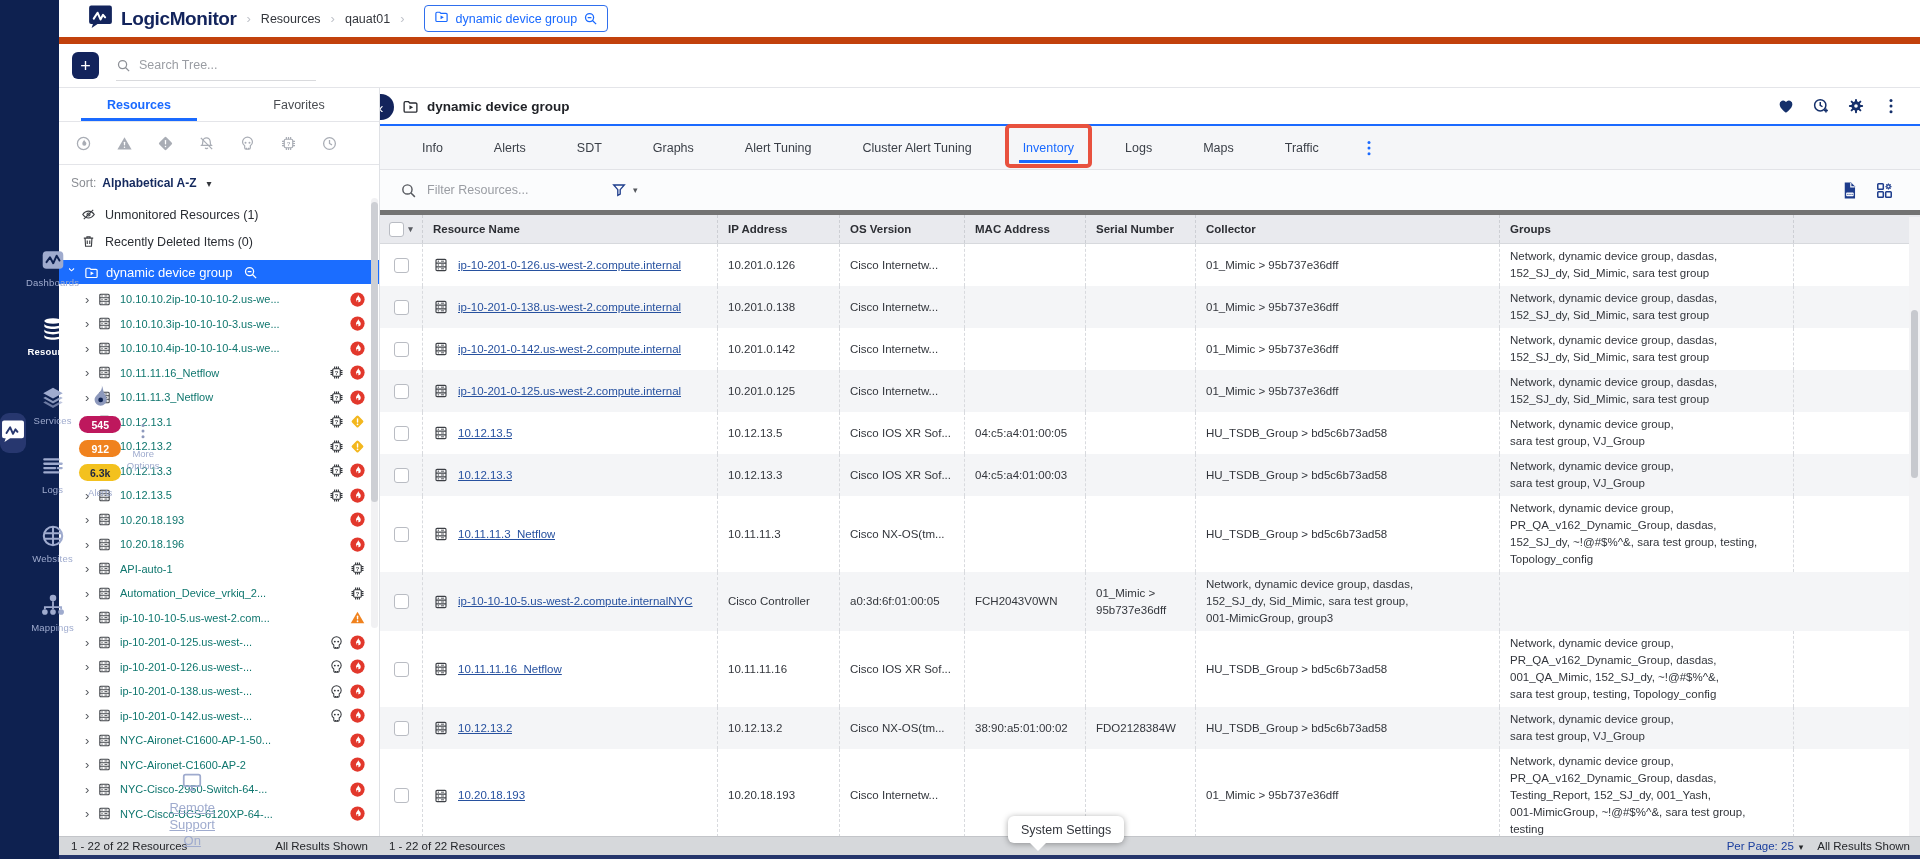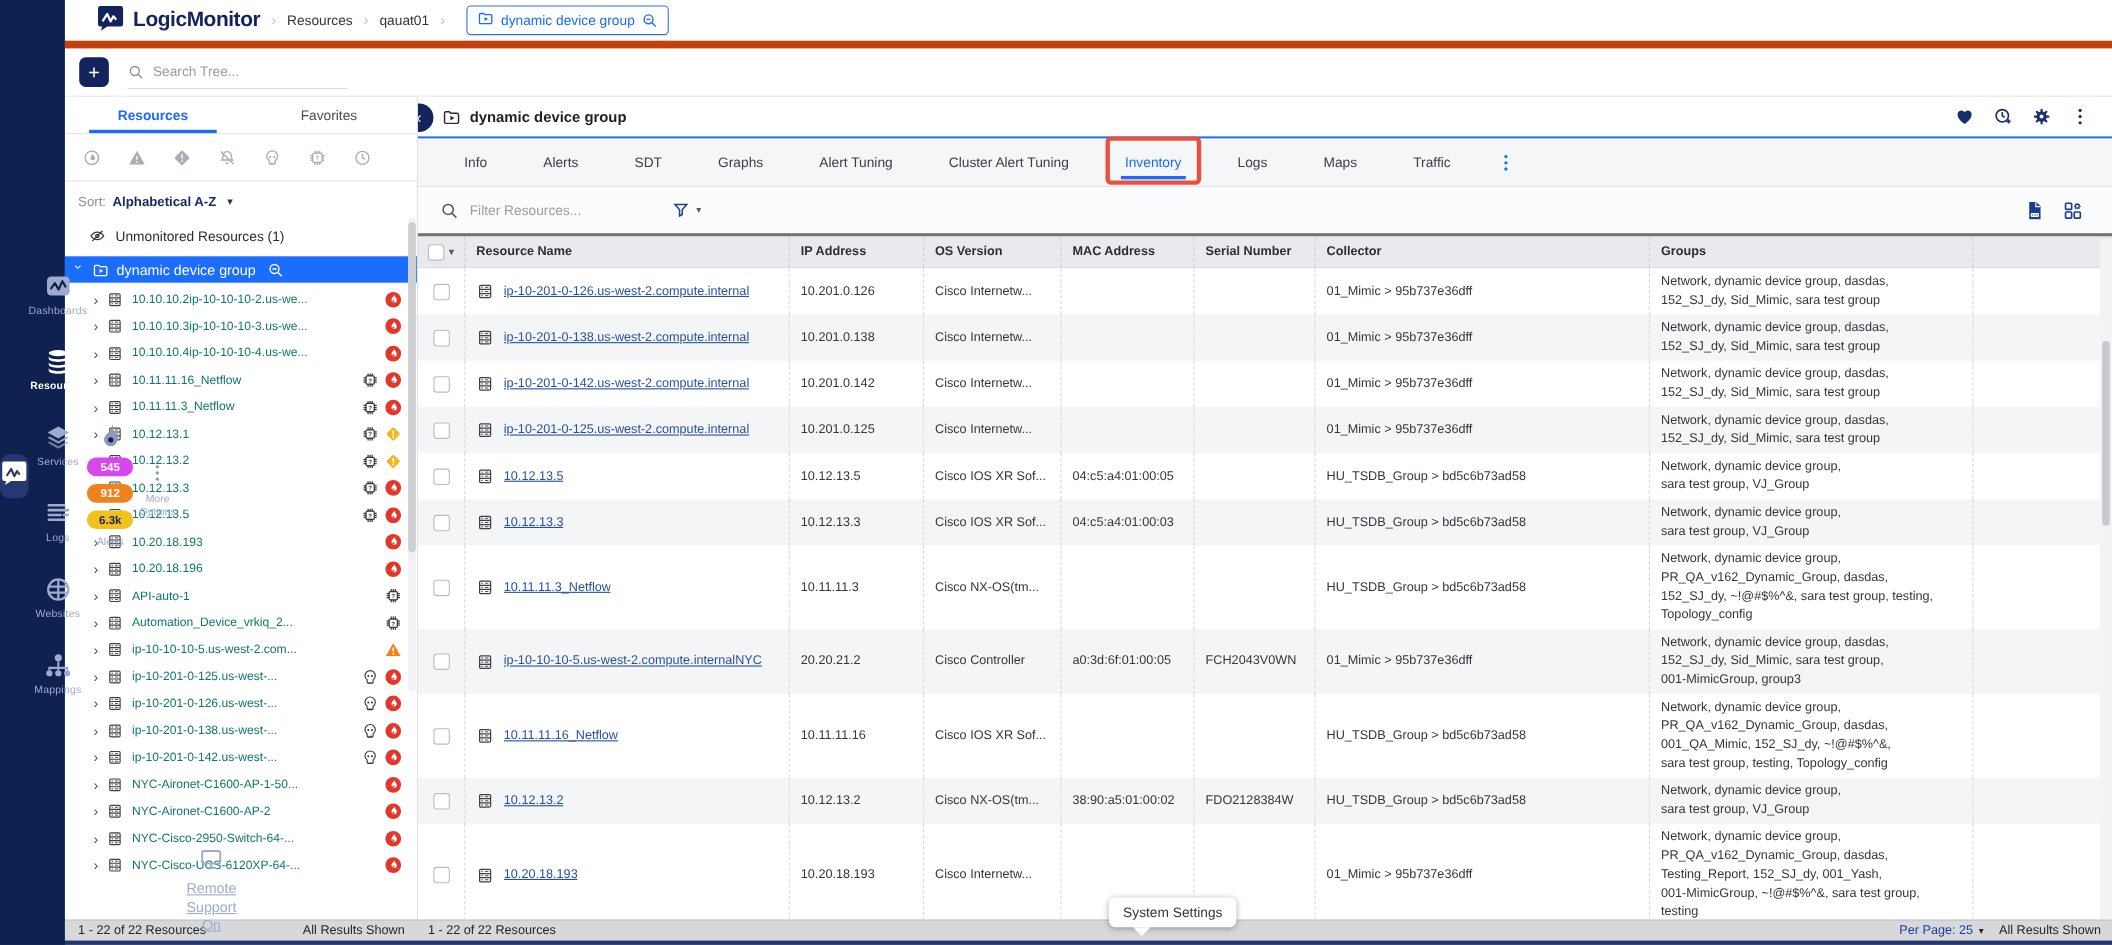--- a/index.html
+++ b/index.html
@@ -119,21 +119,21 @@
   #tabs-row { height:44px; background:#f5f6f8; border-bottom:1px solid #e2e3e7; display:flex;
     align-items:center; padding-left:40px; column-gap:47px; position:relative; }
   .tab { font-size:12.5px; color:#3a3f47; cursor:pointer; position:relative; padding:13px 2px; }
   .tab.active { color:#1a6aff; }
   .tab.active::before { content:""; position:absolute; left:-2px; right:-2px; bottom:5px; height:3px; background:#1a6aff; }
   .tab.annotated::after { content:""; position:absolute; top:-4px; bottom:0px; left:-16px; right:-16px;
     border:4px solid #e8513e; border-radius:5px; pointer-events:none; z-index:10; }
   #tabs-kebab { width:18px; height:18px; color:#1a6aff; cursor:pointer; margin-left:-8px; }
   #tabs-kebab svg { width:100%; height:100%; }
 
-  #filter-row { height:45px; background:#fbfcfd; border-bottom:3px solid #737373; display:flex; align-items:center; }
+  #filter-row { height:45px; background:#fbfcfd; border-bottom:5px solid #737373; display:flex; align-items:center; }
   #filter-search-icon { width:17px; height:17px; color:#55585e; margin-left:20px; }
   #filter-search-icon svg { width:100%; height:100%; }
   #filter-input { border:none; outline:none; background:transparent; font-size:12.5px; margin-left:10px;
     width:170px; font-family:"Liberation Sans", sans-serif; }
   #filter-input::placeholder { color:#9a9da3; }
   #funnel-wrap { display:flex; align-items:center; gap:6px; margin-left:14px; cursor:pointer; }
   #funnel-wrap svg { width:16px; height:16px; color:#1d3c8c; }
   #funnel-caret { font-size:9px; color:#55585e; }
   #filter-right { margin-left:auto; display:flex; align-items:center; gap:16px; margin-right:26px; }
   .fr-icon { width:19px; height:19px; color:#1d3c8c; cursor:pointer; }
@@ -244,21 +244,21 @@
             </svg></span>
     <span class="nav-label">Mappings</span>
   </div>
 </div>
     <div id="alerts-block">
       <span id="alerts-flame"><svg viewBox="0 0 24 24" fill="currentColor">
             <path d="M13.6 2s1 2.8-1.3 5.6C10 10.5 7 12.2 7 15.6A5.6 5.6 0 0 0 12.6 21a5.8 5.8 0 0 0 5.6-5.9c0-2.9-1.7-4.2-2.5-6C14.8 7.3 15.1 4.9 13.6 2z"></path>
             <circle cx="12.6" cy="15.6" r="2.2" fill="#0e2150"></circle>
           </svg></span>
       <div id="alert-badges">
-  <span class="alert-badge" style="background: #d946ef;">545</span>
+  <span class="alert-badge" style="background: #be185d;">545</span>
 
   <span class="alert-badge" style="background: rgb(240, 130, 30);">912</span>
 
   <span class="alert-badge warn" style="background: rgb(243, 193, 30);">6.3k</span>
 </div>
       <span id="alerts-label">Alerts</span>
     </div>
     <div id="more-options">
       <span><svg viewBox="0 0 24 24" fill="currentColor">
             <circle cx="12" cy="4.5" r="2"></circle>
@@ -375,20 +375,29 @@
     </div>
     <div class="special-row">
       <span style="display:flex">
           <svg viewBox="0 0 24 24" fill="none" stroke="currentColor" stroke-width="1.8">
             <path d="M2.8 12S6.4 6.5 12 6.5 21.2 12 21.2 12 17.6 17.5 12 17.5 2.8 12 2.8 12z"></path>
             <circle cx="12" cy="12" r="2.4"></circle>
             <path d="M4.5 19.5L19.5 4.5"></path>
           </svg>
         </span>
       <span>Unmonitored Resources (1)</span>
+    </div>
+    <div class="special-row">
+      <span style="display:flex">
+          <svg viewBox="0 0 24 24" fill="none" stroke="currentColor" stroke-width="1.8">
+            <path d="M4.5 6.5h15M9.5 6.2V4.4h5v1.8M6.5 6.8l.8 12.7h9.4l.8-12.7"></path>
+            <path d="M10 10.5v5.5M14 10.5v5.5"></path>
+          </svg>
+        </span>
+      <span>Recently Deleted Items (0)</span>
     </div>
     <div id="selected-group">
       <span class="grp-chevron">›</span>
       <span style="display:flex">
           <svg viewBox="0 0 24 24" fill="none" stroke="currentColor" stroke-width="1.9">
             <path d="M3 7a1.8 1.8 0 0 1 1.8-1.8h4.4L11 7h8.2A1.8 1.8 0 0 1 21 8.8v9.4A1.8 1.8 0 0 1 19.2 20H4.8A1.8 1.8 0 0 1 3 18.2z"></path>
             <path d="M10.5 10.2v6l5.2-3z" fill="currentColor" stroke="none"></path>
           </svg>
         </span>
       <span>dynamic device group</span>
@@ -1256,21 +1265,20 @@
       <span class="dev-icon"><svg viewBox="0 0 24 24" fill="none" stroke="currentColor" stroke-width="1.7">
                 <rect x="4.5" y="3.5" width="15" height="17" rx="1.6"></rect>
                 <path d="M4.5 9.2h15M4.5 14.8h15"></path>
                 <circle cx="8" cy="6.3" r="1" fill="currentColor" stroke="none"></circle>
                 <circle cx="8" cy="12" r="1" fill="currentColor" stroke="none"></circle>
                 <circle cx="8" cy="17.7" r="1" fill="currentColor" stroke="none"></circle>
                 <path d="M12 6.3h4.5M12 12h4.5M12 17.7h4.5" stroke-width="1.3"></path>
               </svg></span>
       <a class="res-link">ip-10-10-10-5.us-west-2.compute.internalNYC</a>
     </div>
-    <div class="cell c-ip">20.20.21.2</div>
     <div class="cell c-os">Cisco Controller</div>
     <div class="cell c-mac">a0:3d:6f:01:00:05</div>
     <div class="cell c-serial">FCH2043V0WN</div>
     <div class="cell c-collector">01_Mimic &gt; 95b737e36dff</div>
     <div class="cell c-groups">Network, dynamic device group, dasdas,
 152_SJ_dy, Sid_Mimic, sara test group,
 001-MimicGroup, group3</div>
     <div class="cell c-extra"></div>
   </div>
 

